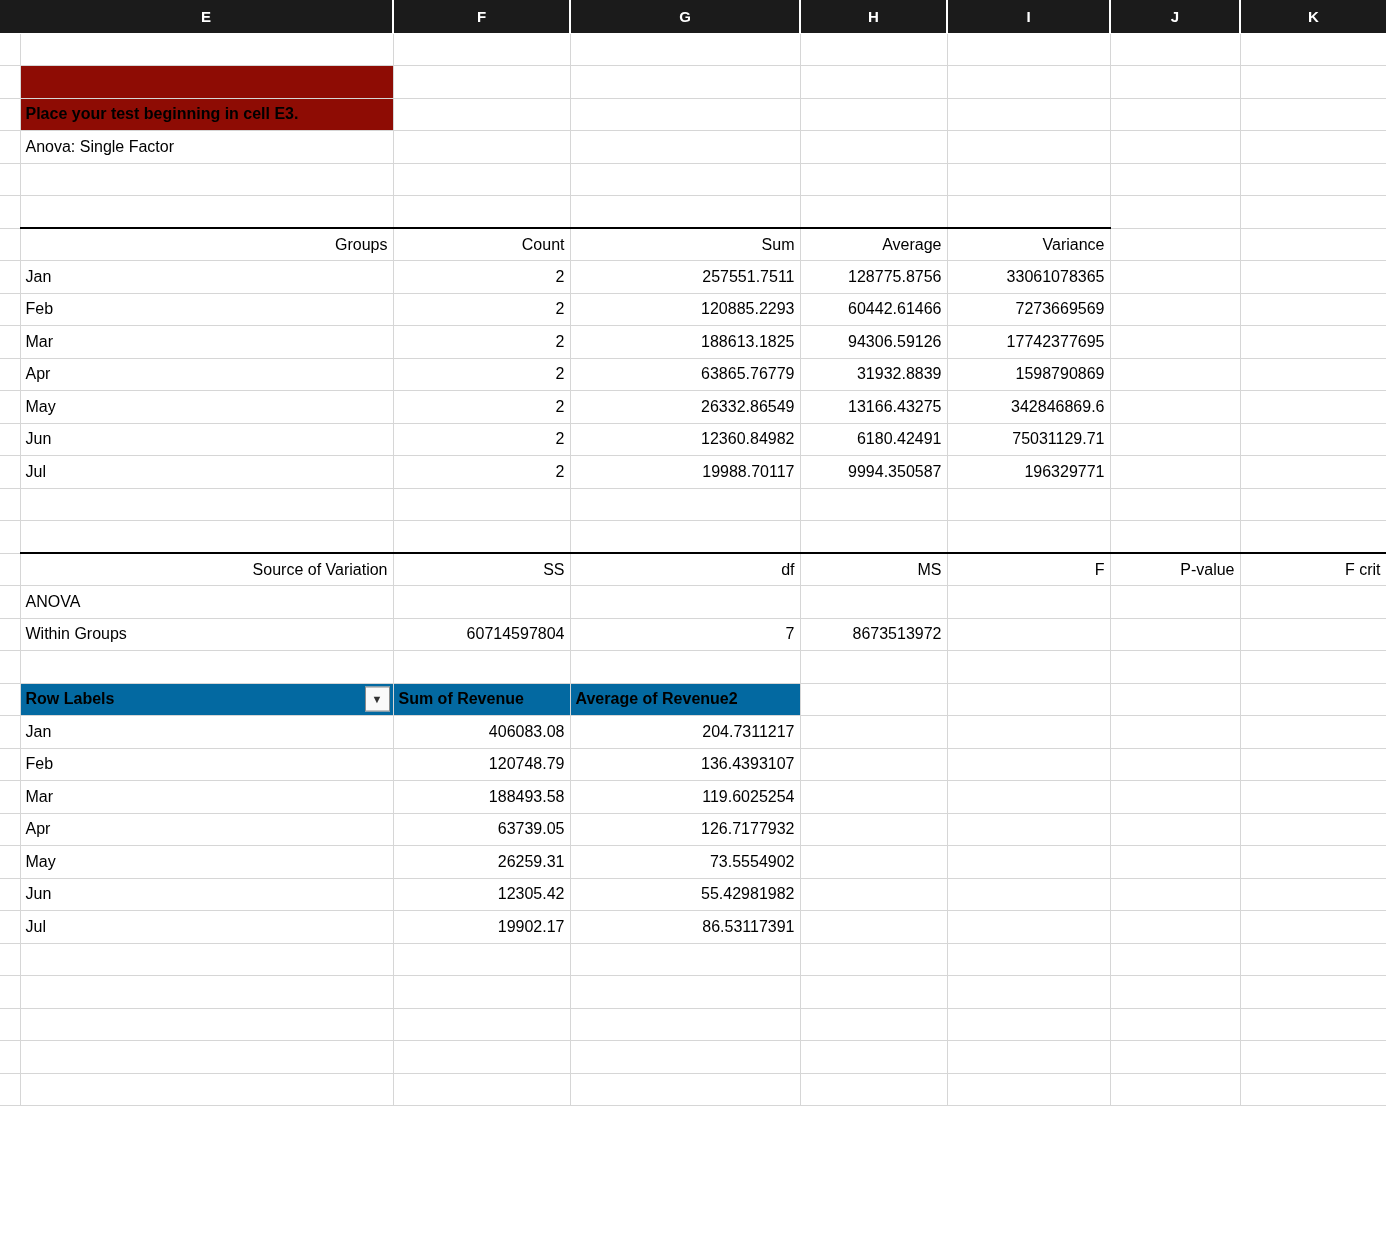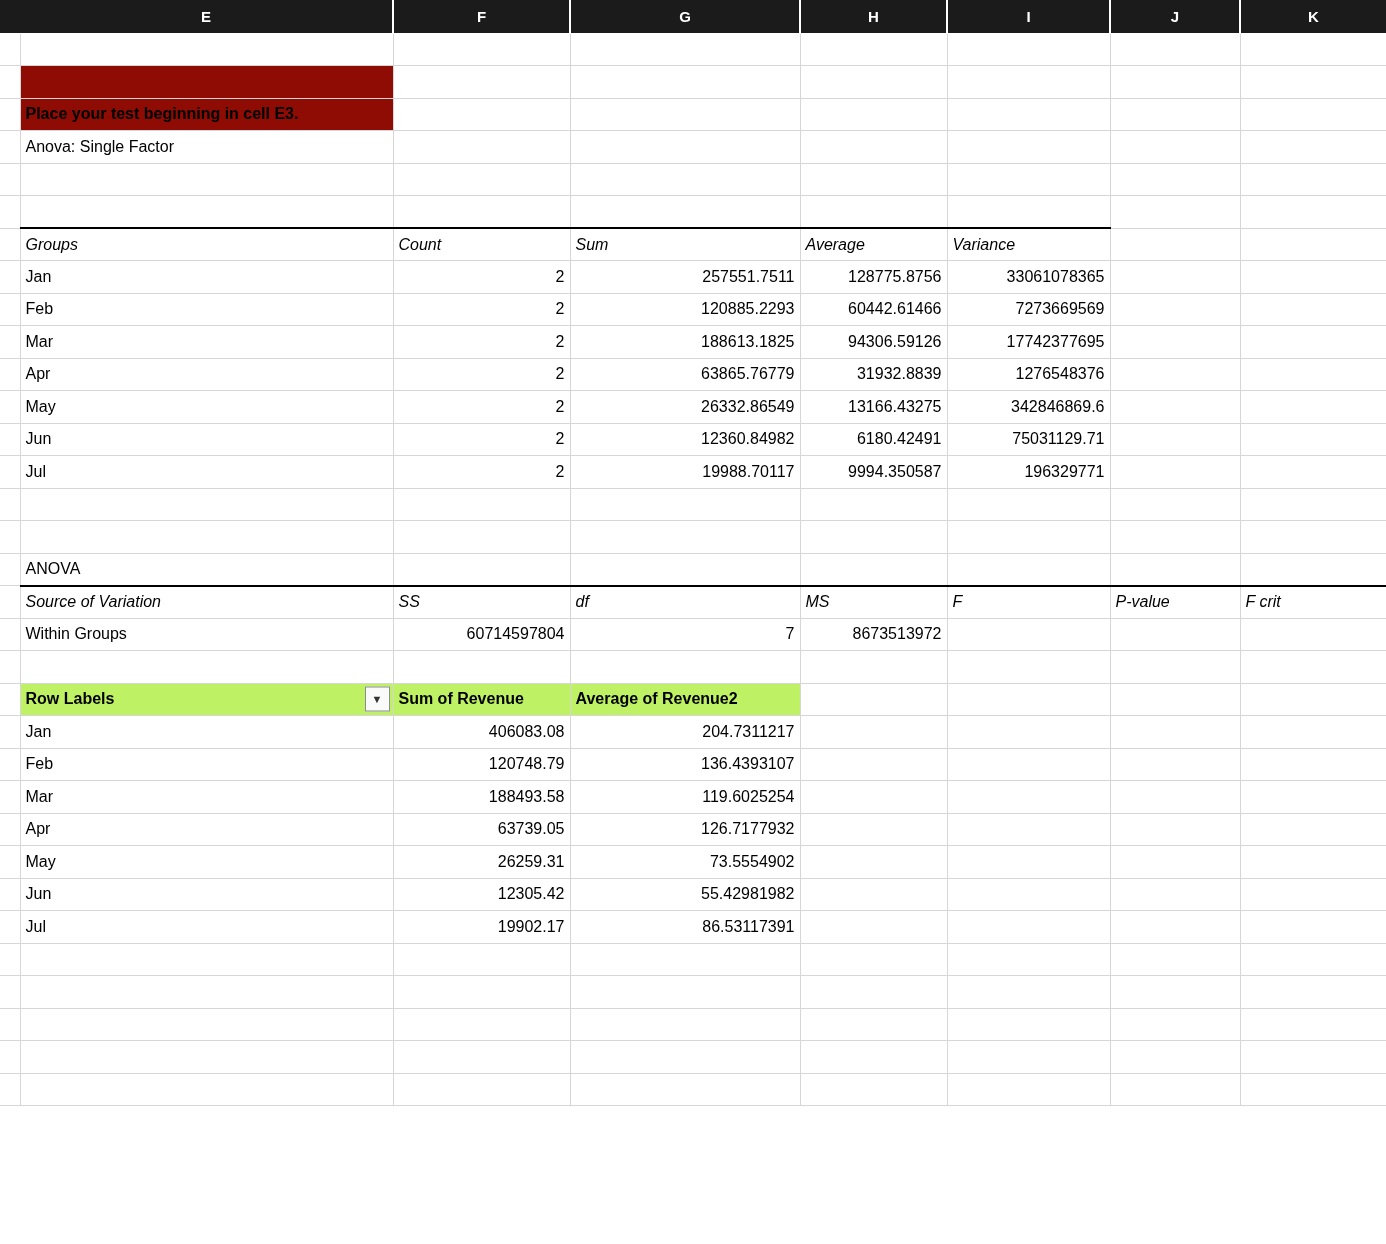--- a/index.html
+++ b/index.html
@@ -19,29 +19,29 @@
   }
   thead th.sl { border-right: none; }
   thead th:last-child { border-right: none; }
 
   td.c {
     height: 32.5px; padding: 0 5px; font-size: 16px; color: #000;
     border-right: 1px solid #d6d6d6; border-bottom: 1px solid #d6d6d6;
     white-space: nowrap; overflow: hidden; vertical-align: middle;
   }
   .num { text-align: right; }
-  .hc  { text-align: left; font-style: italic; }
+  .hc  { text-align: right; }
   .btbb{ border-top: 2.5px solid #000; border-bottom: 2.5px solid #000; }
   .bb  { border-bottom: 2.5px solid #000; }
 
   .red  { background: #8e0c04; margin-top: 48px; }
   .rtop { border-bottom-color: #8e0c04; }
   .rtxt { color: #ffffff; font-weight: 700; }
 
-  .ph { background: #bef264; font-weight: 700; }
+  .ph { background: #0369a1; font-weight: 700; }
   .rl { position: relative; }
   .dd {
     position: absolute; right: 3px; top: 50%; transform: translateY(-50%);
     width: 25px; height: 25px; background: #fafafa; border: 1px solid #8c8c8c;
     display: flex; align-items: center; justify-content: center; cursor: pointer;
   }
   .tri { font-size: 11px; color: #333; line-height: 1; }
   .acct { display: flex; justify-content: space-between; align-items: center; }
 </style>
 </head>
@@ -176,21 +176,21 @@
       <td class="c num">17742377695</td>
     <td class="c"></td>
         <td class="c"></td>
       </tr>
     <tr>
         <td class="c sl"></td>
       <td class="c">Apr</td>
       <td class="c num">2</td>
       <td class="c num">63865.76779</td>
       <td class="c num">31932.8839</td>
-      <td class="c num">1276548376</td>
+      <td class="c num">1598790869</td>
     <td class="c"></td>
         <td class="c"></td>
       </tr>
     <tr>
         <td class="c sl"></td>
       <td class="c">May</td>
       <td class="c num">2</td>
       <td class="c num">26332.86549</td>
       <td class="c num">13166.43275</td>
       <td class="c num">342846869.6</td>
@@ -224,31 +224,20 @@
         <td class="c"></td>
         <td class="c"></td>
         <td class="c"></td>
         <td class="c"></td>
         <td class="c"></td>
         <td class="c"></td>
       </tr>
     <tr>
         <td class="c sl"></td>
         <td class="c"></td>
-        <td class="c"></td>
-        <td class="c"></td>
-        <td class="c"></td>
-        <td class="c"></td>
-        <td class="c"></td>
-        <td class="c"></td>
-      </tr>
-
-    <tr>
-        <td class="c sl"></td>
-        <td class="c">ANOVA</td>
         <td class="c"></td>
         <td class="c"></td>
         <td class="c"></td>
         <td class="c"></td>
         <td class="c"></td>
         <td class="c"></td>
       </tr>
 
     <tr>
         <td class="c sl"></td>
@@ -256,20 +245,31 @@
       <td class="c hc btbb">SS</td>
       <td class="c hc btbb">df</td>
       <td class="c hc btbb">MS</td>
       <td class="c hc btbb">F</td>
       <td class="c hc btbb">P-value</td>
       <td class="c hc btbb">F crit</td>
     </tr>
 
     <tr>
         <td class="c sl"></td>
+        <td class="c">ANOVA</td>
+        <td class="c"></td>
+        <td class="c"></td>
+        <td class="c"></td>
+        <td class="c"></td>
+        <td class="c"></td>
+        <td class="c"></td>
+      </tr>
+
+    <tr>
+        <td class="c sl"></td>
       <td class="c">Within Groups</td>
       <td class="c num">60714597804</td>
       <td class="c num">7</td>
       <td class="c num">8673513972</td>
     <td class="c"></td>
         <td class="c"></td>
         <td class="c"></td>
       </tr>
 
     <tr>

